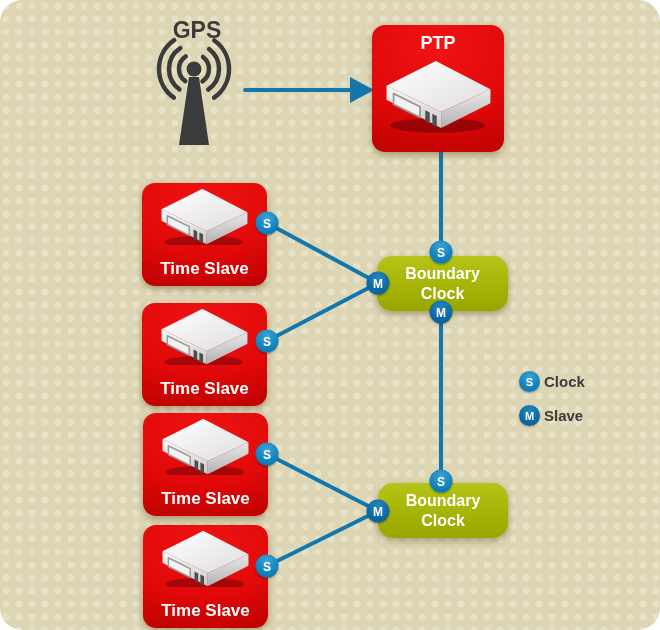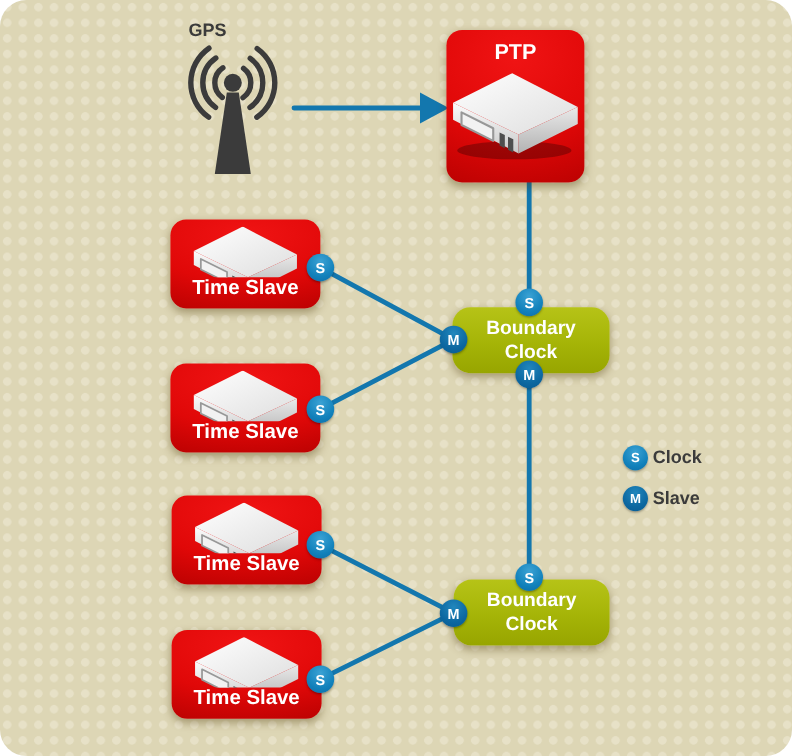--- a/index.html
+++ b/index.html
@@ -23,49 +23,49 @@
   }
   .node.red {
     border-radius: 13px;
     background: radial-gradient(120% 95% at 50% 18%, #f01414 0%, #e00808 55%, #b80101 100%);
   }
   .node.green {
     border-radius: 15px;
     background: linear-gradient(180deg, #b6c317 0%, #a5b407 55%, #97a500 100%);
   }
 
-  .grandmaster { left: 372px; top: 25px; width: 115px; height: 127px; border-radius: 16px; padding-top: 8px; box-sizing: border-box; }
+  .grandmaster { left: 372px; top: 25px; width: 132px; height: 127px; border-radius: 16px; padding-top: 8px; box-sizing: border-box; }
   .grandmaster .node-title { font-size: 18px; line-height: 20px; }
   .grandmaster .server-art { margin-top: 1px; }
 
   .boundary { justify-content: center; font-size: 16px; line-height: 20px; }
   .bc1 { left: 377px; top: 256px; width: 131px; height: 55px; }
   .bc2 { left: 378px; top: 483px; width: 130px; height: 55px; }
 
-  .ts { width: 125px; height: 74px; padding: 6px 0 9px; box-sizing: border-box; }
+  .ts { width: 125px; height: 103px; padding: 6px 0 9px; box-sizing: border-box; }
   .ts .node-title { margin-top: auto; font-size: 17px; line-height: 17px; }
   .ts1 { left: 142px; top: 183px; }
   .ts2 { left: 142px; top: 303px; }
   .ts3 { left: 143px; top: 413px; }
   .ts4 { left: 143px; top: 525px; }
 
   .badge {
     position: absolute; z-index: 5;
     width: 23px; height: 23px; border-radius: 50%;
     transform: translate(-50%, -50%);
     display: flex; align-items: center; justify-content: center;
     color: #ffffff; font-size: 12px; font-weight: bold;
     box-shadow: 0 1px 2px rgba(0,0,0,0.35);
   }
   .badge.s { background: radial-gradient(circle at 50% 28%, #3ba2d4 0%, #1181bb 62%, #0d6ca6 100%); }
   .badge.m { background: radial-gradient(circle at 50% 28%, #2187bd 0%, #0c67a0 62%, #085a90 100%); }
 
   .gps-label {
     position: absolute; left: 157px; top: 17px; width: 80px; z-index: 2;
-    text-align: left; font-size: 15px; font-weight: bold; color: #3b3b3b;
+    text-align: center; font-size: 23px; font-weight: bold; color: #3b3b3b;
   }
   .antenna { position: absolute; left: 142px; top: 30px; z-index: 2; }
 
   .legend { position: absolute; left: 519px; top: 371px; z-index: 2; display: flex; flex-direction: column; gap: 13px; }
   .legend-row { display: flex; align-items: center; gap: 4px; }
   .legend .badge { position: static; transform: none; width: 21px; height: 21px; font-size: 11px; }
   .legend-text { font-size: 15px; font-weight: bold; color: #3b3b3b; }
 
   .defs-holder { position: absolute; width: 0; height: 0; overflow: hidden; }
 </style>

